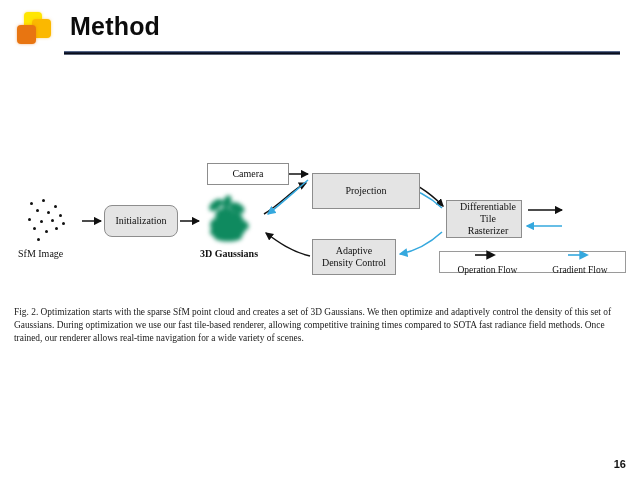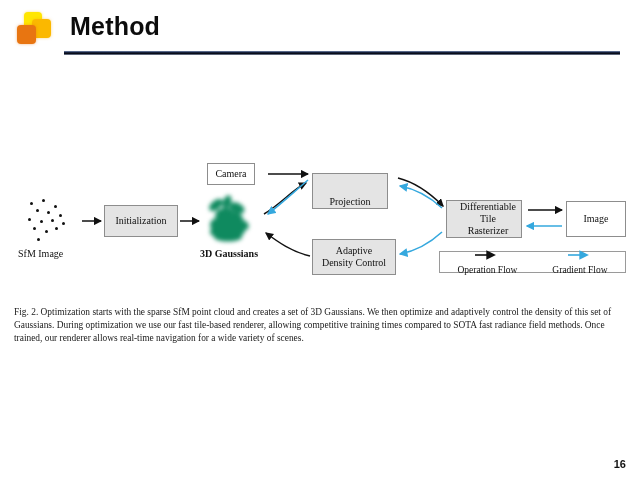--- a/index.html
+++ b/index.html
@@ -81,23 +81,23 @@
     text-align: center;
     font-family: "Liberation Serif", serif;
     font-size: 10px;
     line-height: 12px;
     color: #111;
     background: #e4e4e4;
   }
   .node.white { background: #ffffff; }
   .node .nlabel { display: block; padding: 0 4px; }
 
-  #node-camera      { left: 207px; top: 13px;  width: 48px;  height: 22px; }
-  #node-init        { left: 104px; top: 55px;  width: 74px;  height: 32px; }
-  #node-projection  { left: 312px; top: 23px;  width: 76px;  height: 36px; align-items: flex-end; }
+  #node-camera      { left: 207px; top: 13px;  width: 82px;  height: 22px; }
+  #node-init        { left: 104px; top: 55px;  width: 74px;  height: 32px; border-radius: 8px; }
+  #node-projection  { left: 312px; top: 23px;  width: 108px;  height: 36px; }
   #node-adc         { left: 312px; top: 89px;  width: 84px;  height: 36px; }
   #node-dtr         { left: 446px; top: 50px;  width: 76px;  height: 38px; padding-left: 8px; }
   #node-image       { left: 566px; top: 51px;  width: 60px;  height: 36px; }
 
   
   .cluster-caption {
     position: absolute;
     font-family: "Liberation Serif", serif;
     font-size: 10px;
     color: #111;
@@ -262,23 +262,20 @@
       </div>
 
       <div class="node" id="node-adc">
         <span class="nlabel"><span>Adaptive</span><br><span>Density Control</span></span>
       </div>
 
       <div class="node" id="node-dtr">
         <span class="nlabel"><span>Differentiable</span><br><span>Tile Rasterizer</span></span>
       </div>
 
-      <div class="node white" id="node-image">
-        <span class="nlabel">Image</span>
-      </div>
 
       <div class="legend">
         <span class="entry">
           <span class="swatch">
             <svg width="26" height="10" viewBox="0 0 26 10">
               <defs>
                 <marker id="lgB" viewBox="0 0 10 10" refX="8" refY="5" markerWidth="6" markerHeight="6" orient="auto-start-reverse">
                   <path d="M 0 0 L 10 5 L 0 10 z" fill="#111111"></path>
                 </marker>
               </defs>

